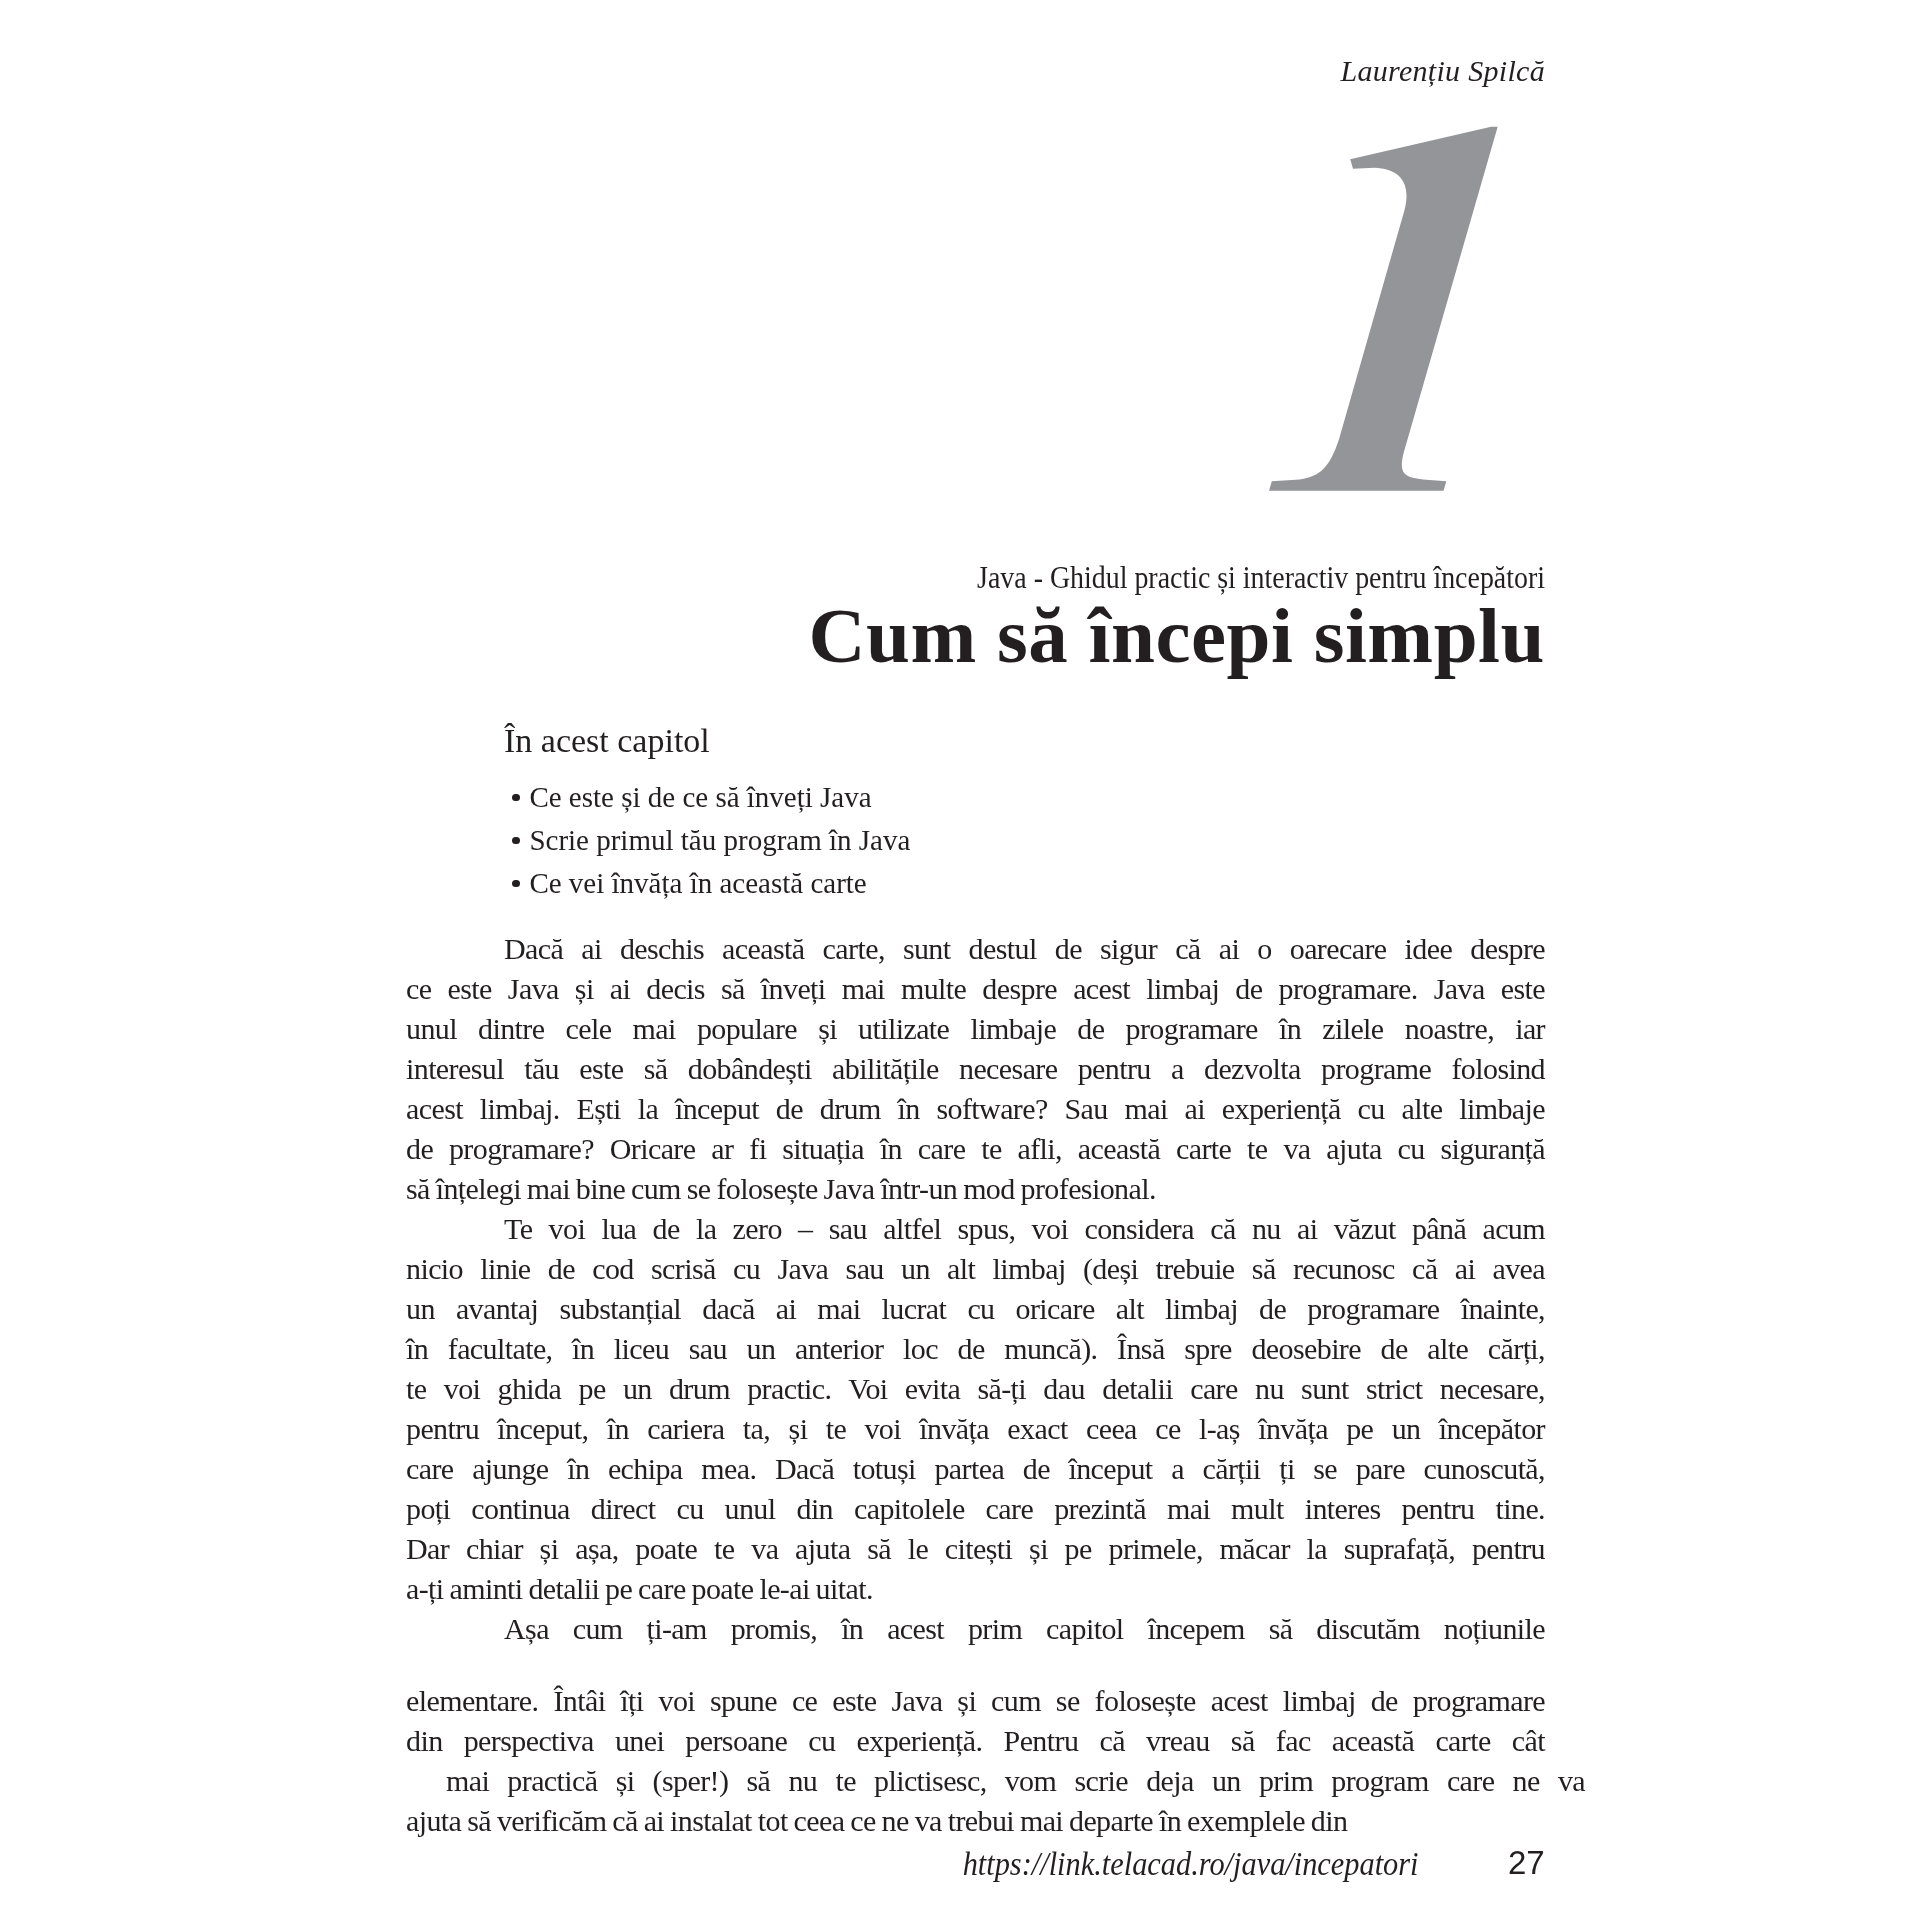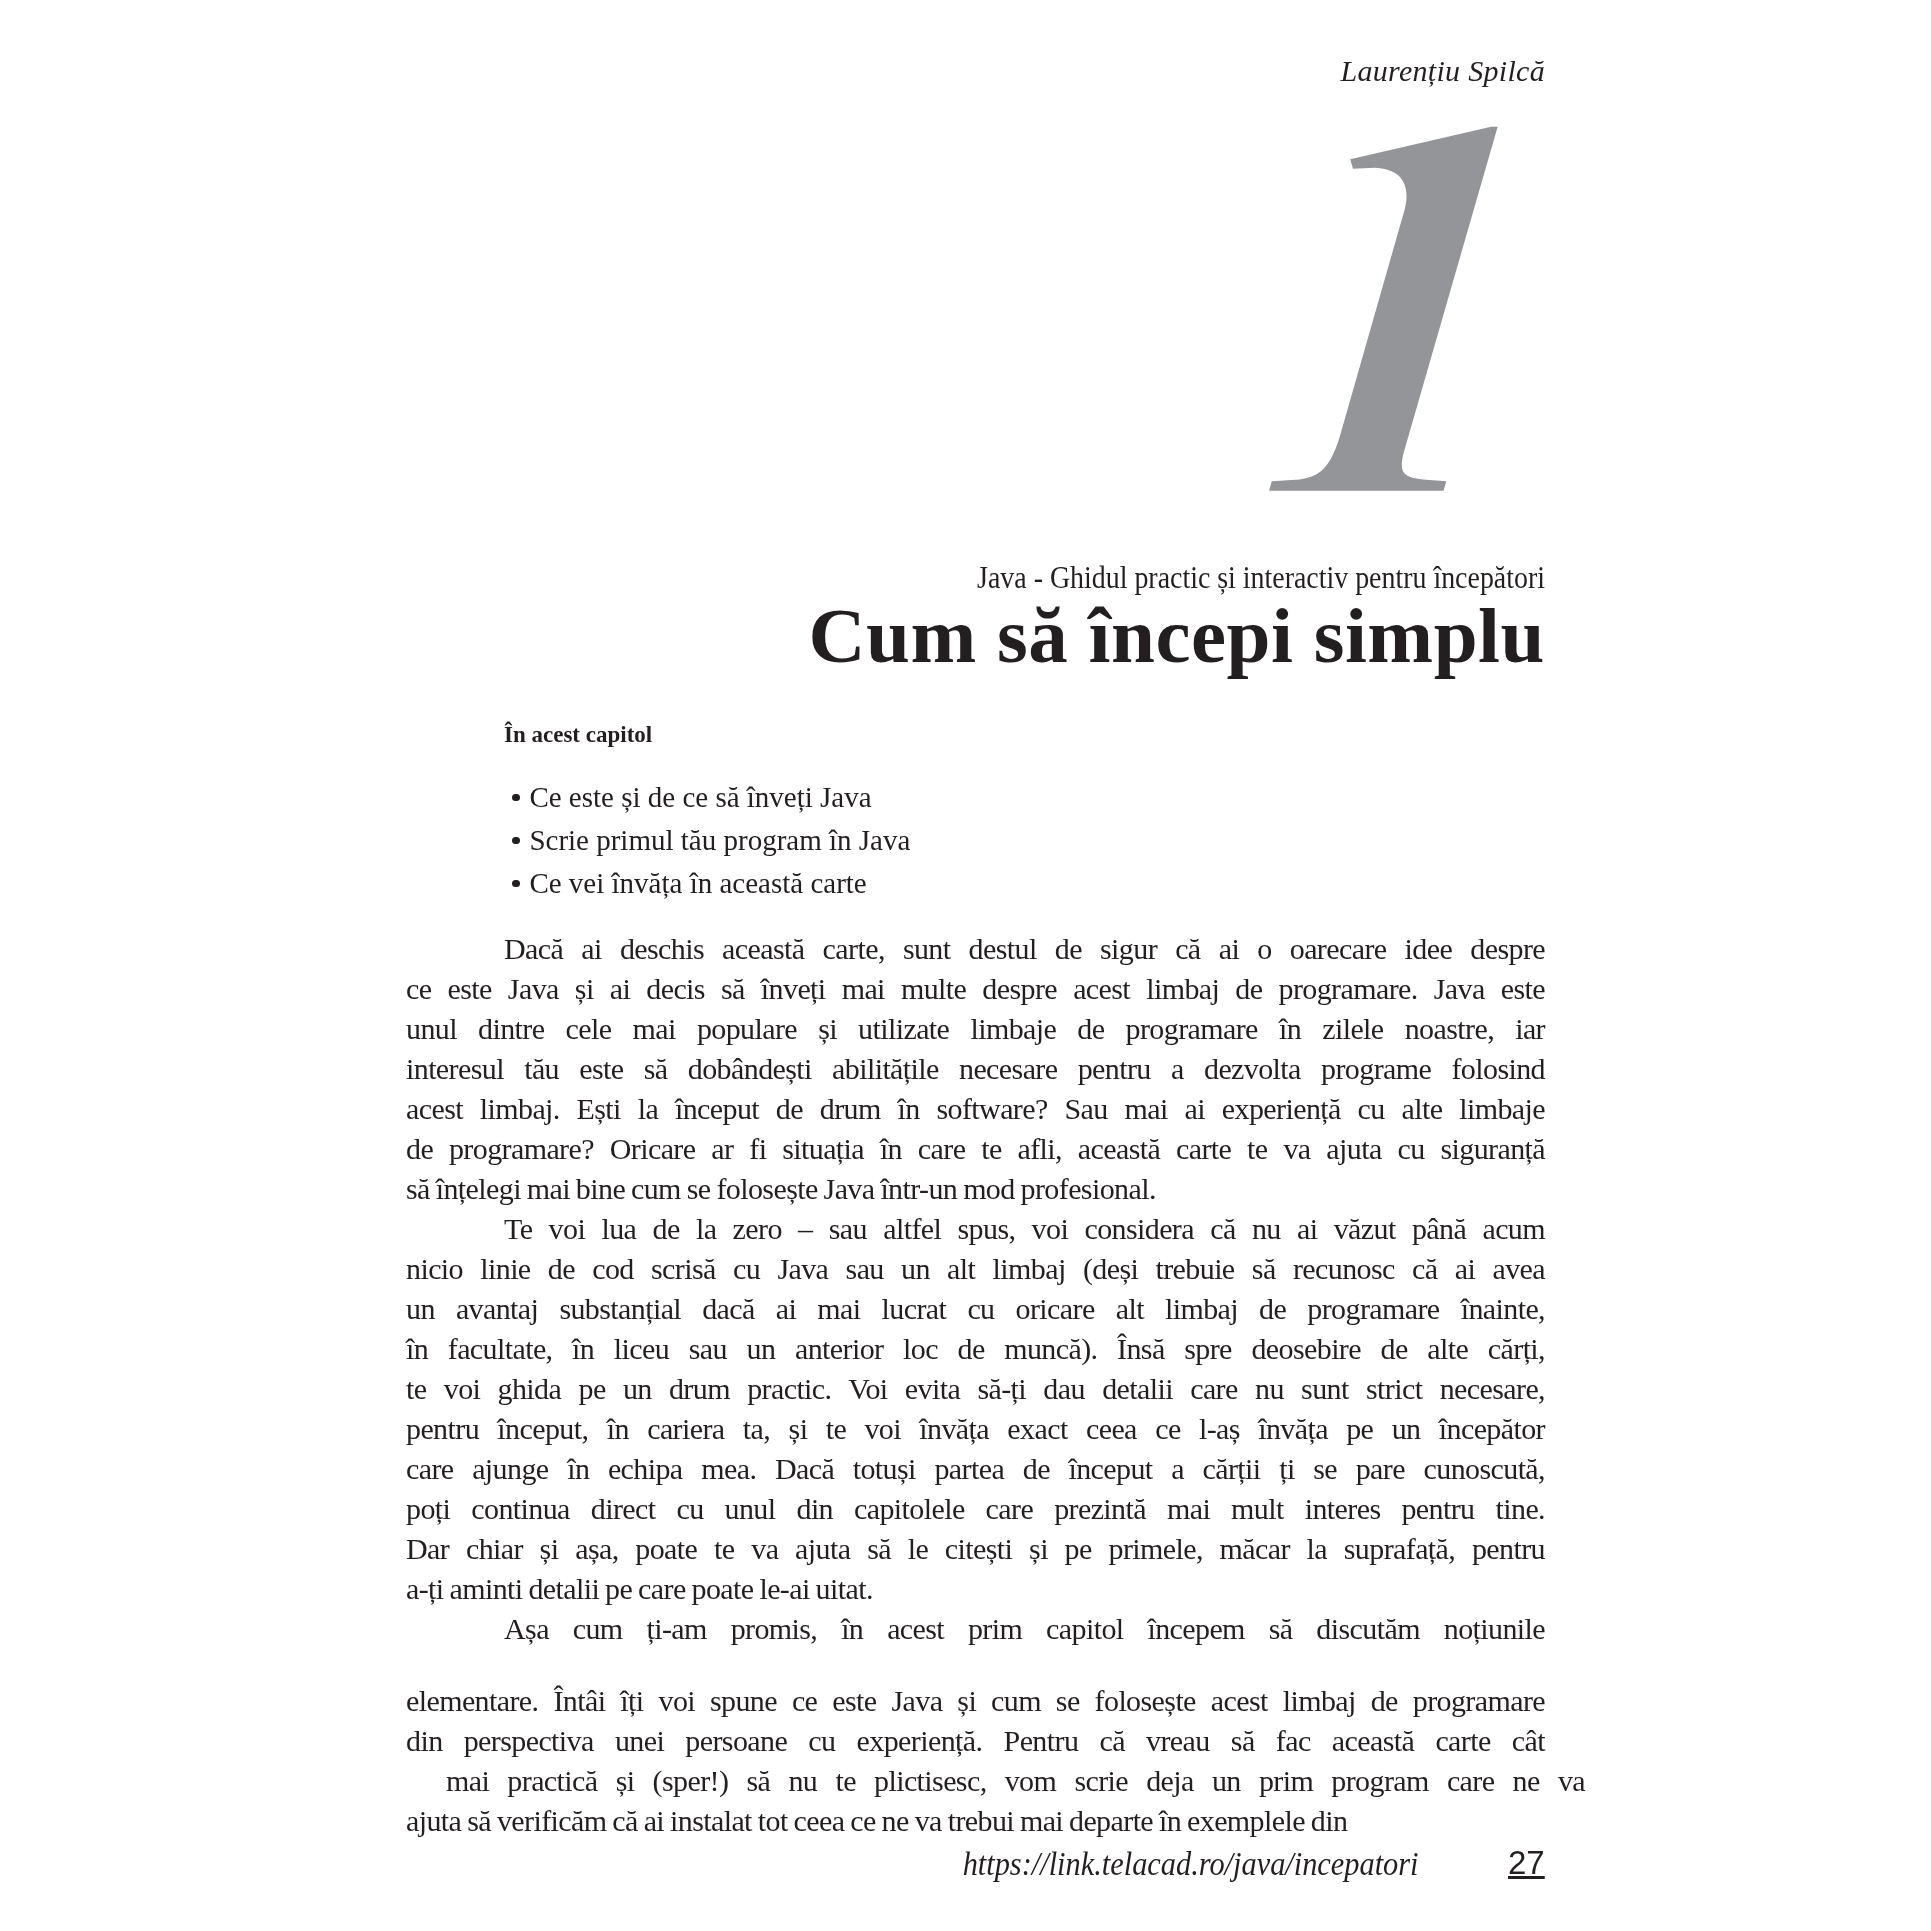--- a/index.html
+++ b/index.html
@@ -52,22 +52,22 @@
     top: 591px;
     font-size: 79px;
     font-weight: bold;
     white-space: nowrap;
     letter-spacing: 0.5px;
   }
   .section-heading {
     position: absolute;
     left: 504px;
     top: 722px;
-    font-size: 23px;
-    font-weight: bold;
+    font-size: 34px;
+    font-weight: normal;
     white-space: nowrap;
   }
   .bullets {
     position: absolute;
     left: 504px;
     top: 768px;
     margin: 8px;
     padding: 0;
     list-style: none;
     font-size: 29px;
@@ -117,21 +117,20 @@
     transform: scaleX(0.92);
     transform-origin: right center;
   }
   .page-number {
     position: absolute;
     left: 1508px;
     top: 1844px;
     font-family: "Liberation Sans", "DejaVu Sans", sans-serif;
     font-size: 33px;
     white-space: nowrap;
-    text-decoration: underline;
   }
 </style>
 </head>
 <body>
 
 <div class="page">
 
   <div class="author">Laurențiu Spilcă</div>
 
   <div class="chapter-number">

